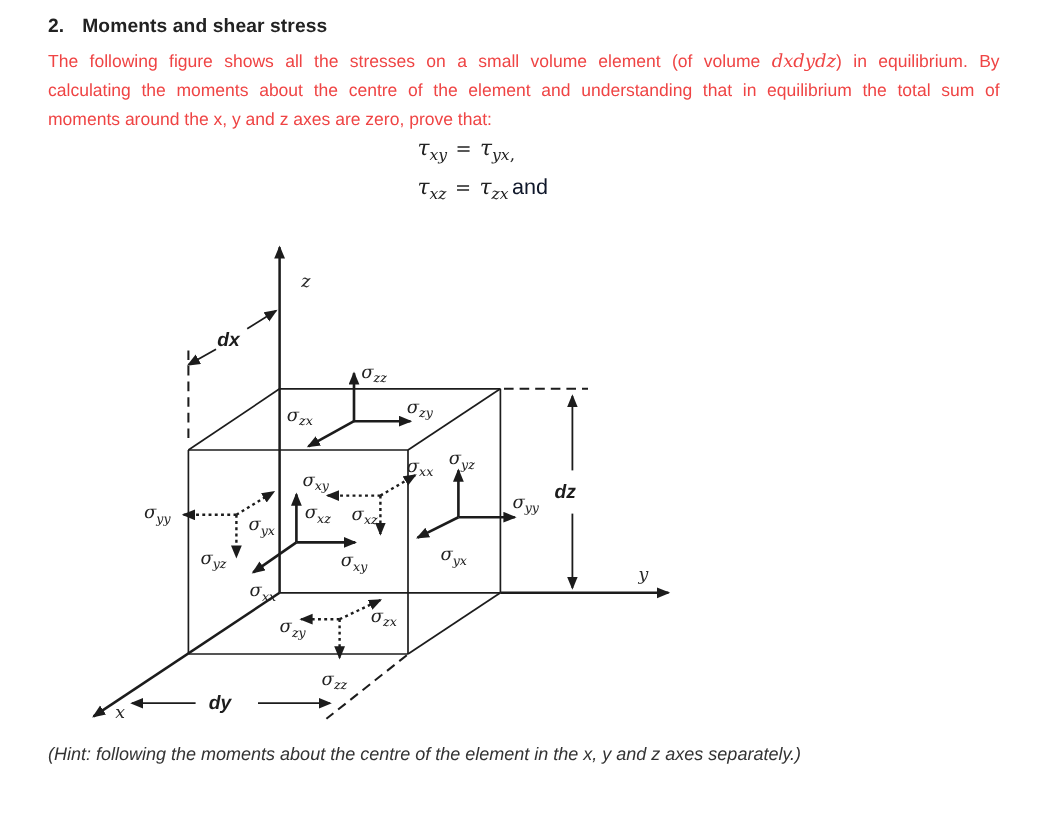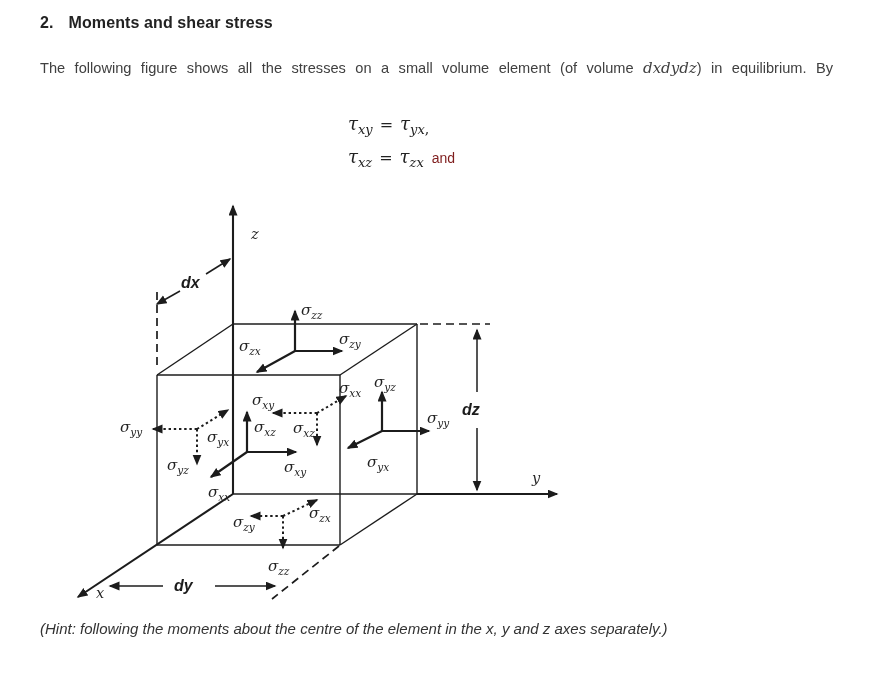--- a/index.html
+++ b/index.html
@@ -12,60 +12,62 @@
     overflow:hidden;
     padding-left:27px;
   }
   .heading{
     position:absolute;left:40px;top:14px;
     font-size:16px;font-weight:bold;color:#222;
     letter-spacing:0.1px;
   }
   .heading .num{display:inline-block;margin-right:15px;}
   .para{
-    position:absolute;left:40px;top:56px;width:793px;
-    font-size:14.6px;line-height:24px;color:#404040;
+    position:absolute;left:40px;top:39px;width:793px;
+    font-size:14.6px;line-height:24px;color:#ef4444;
   }
   .jline{
     text-align:justify;
     text-align-last:justify;
     white-space:nowrap;
   }
   .mathword{
     font-family:"DejaVu Serif", serif;
     font-style:italic;
     font-size:15px;
   }
   .equations{
     position:absolute;left:348px;top:110px;width:200px;
     text-align:left;line-height:27px;color:#222;
   }
   .eq-line{white-space:nowrap;}
   .tau{font-family:"DejaVu Serif", serif;font-style:italic;font-size:18px;}
   .sub{font-family:"DejaVu Serif", serif;font-style:italic;font-size:13px;vertical-align:-4px;}
   .eqsign{font-family:"DejaVu Serif", serif;font-size:16px;margin:0 7px;}
   .suffix{font-family:"DejaVu Serif", serif;font-size:14px;vertical-align:-4px;}
-  .note{font-size:14px;color:#7f1d1d;margin-left:8px;}
+  .note{font-size:18px;color:#0f172a;margin-left:3px;}
   .figure-svg{position:absolute;left:0;top:0;}
   .hint{
     position:absolute;left:40px;top:620px;
     font-size:15px;font-style:italic;color:#333;
   }
 </style>
 </head>
 <body>
 
 <div class="page">
 
   <div class="heading">
     <span class="num">2.</span><span>Moments and shear stress</span>
   </div>
 
   <div class="para">
     <div class="jline"><span>The following figure shows all the stresses on a small volume element (of volume </span><span class="mathword">dxdydz</span><span>) in equilibrium. By</span></div>
+    <div class="jline">calculating the moments about the centre of the element and understanding that in equilibrium the total sum of</div>
+    <div>moments around the x, y and z axes are zero, prove that:</div>
   </div>
 
   <div class="equations">
     <div class="eq-line">
       <span class="tau">τ</span><span class="sub">xy</span><span class="eqsign">=</span><span class="tau">τ</span><span class="sub">yx</span><span class="suffix">,</span><span class="note"></span>
     </div>
     <div class="eq-line">
       <span class="tau">τ</span><span class="sub">xz</span><span class="eqsign">=</span><span class="tau">τ</span><span class="sub">zx</span><span class="suffix"></span><span class="note">and</span>
     </div>
   </div>

